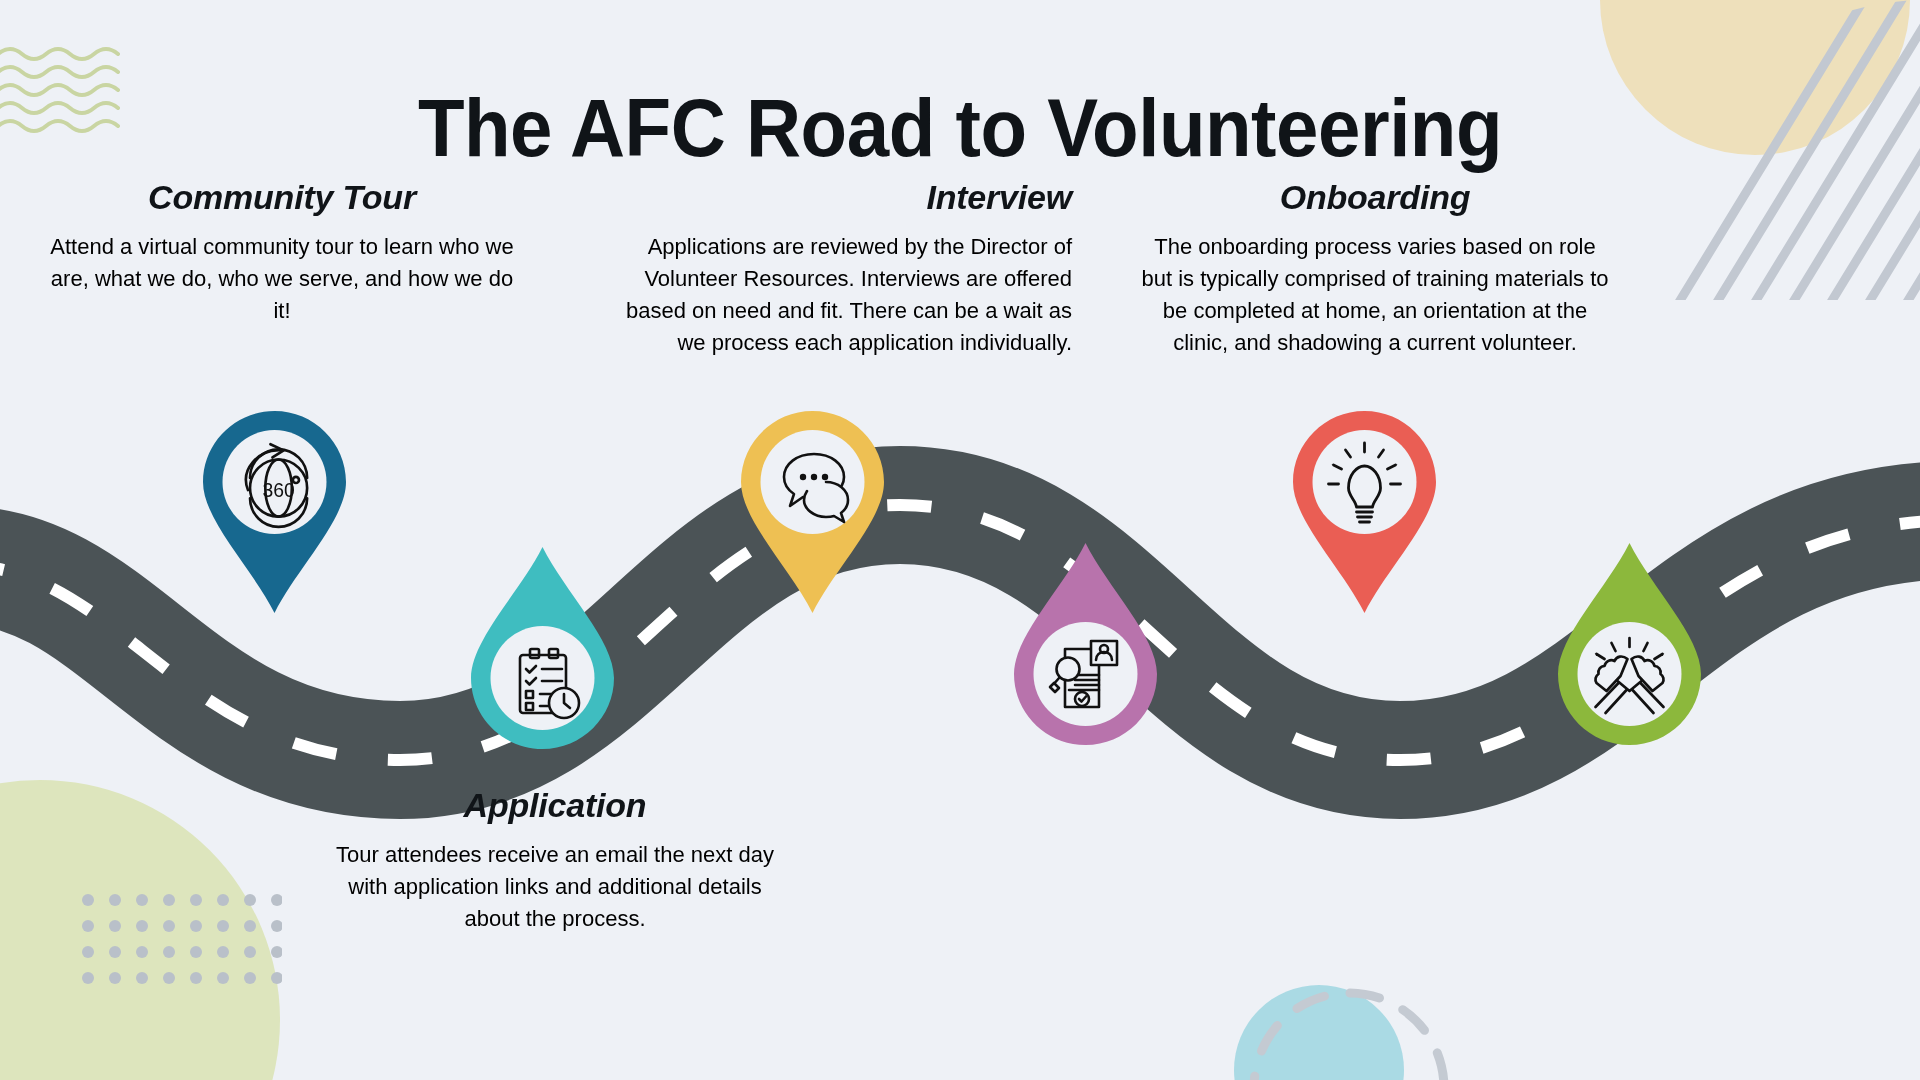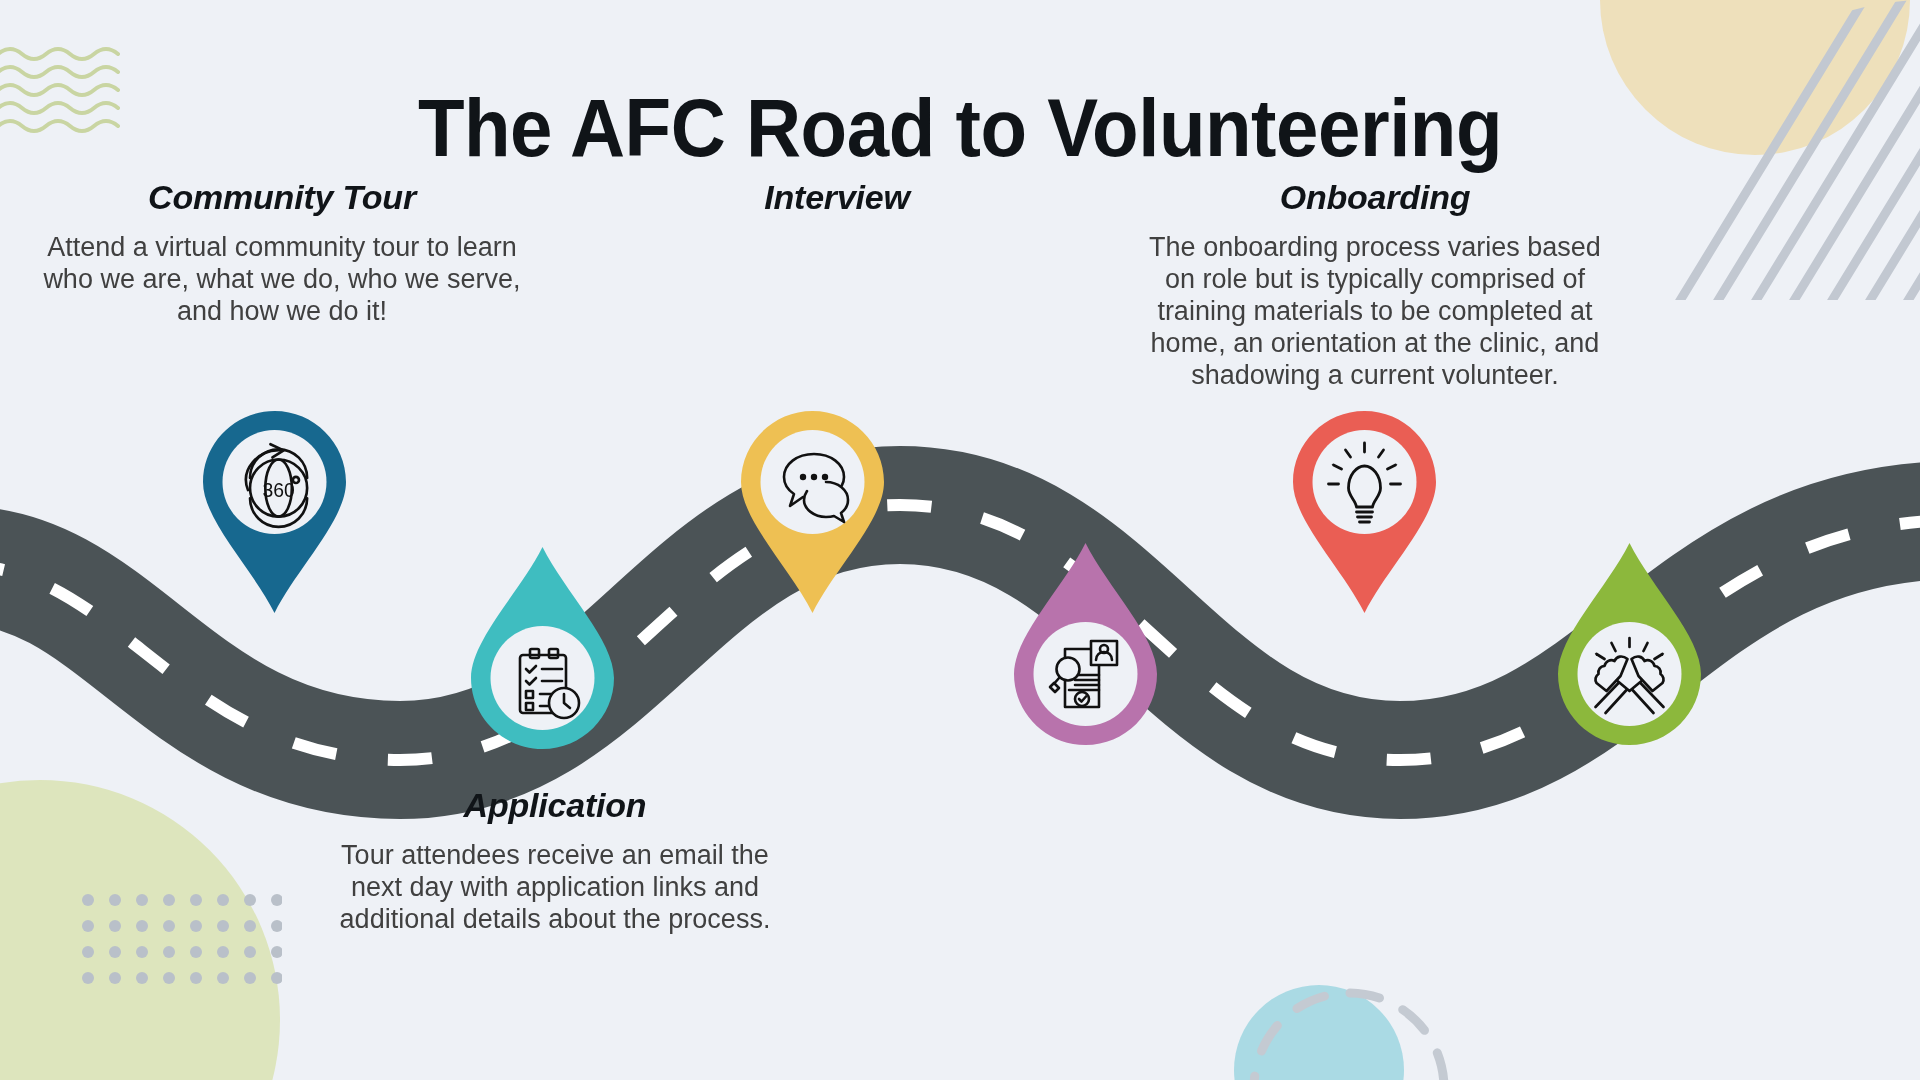--- a/index.html
+++ b/index.html
@@ -30,26 +30,26 @@
   .road-layer{position:absolute;left:0;top:0;width:1920px;height:1080px;z-index:2;}
 
   
   .step-text{position:absolute;text-align:center;z-index:6;}
   .step-title{
     font-size:34px;font-weight:700;line-height:1.15;margin:0 0 14px 0;
     letter-spacing:-0.2px;
     font-style:italic;
   }
   .step-body{
-    font-size:27px;line-height:32px;margin:0;font-weight:400;color:#404040;
+    font-size:22px;line-height:32px;margin:0;font-weight:400;color:#000000;
   }
 
   
   .t-tour      {left:42px;  top:178px; width:480px;}
-  .t-interview {left:602px; top:178px; width:470px;}
+  .t-interview {left:602px; top:178px; width:470px;text-align:right;}
   .t-onboard   {left:1140px;top:178px; width:470px;}
   
   .t-applic    {left:330px; top:786px; width:450px;}
   .t-screen    {left:830px; top:786px; width:500px;}
   .t-volunteer {left:1420px;top:786px; width:420px;}
 
   
   .pin{position:absolute;z-index:5;}
   .pin svg{display:block;overflow:visible;}
 </style>
@@ -266,20 +266,21 @@
 
   <h1 class="title">The  AFC Road to Volunteering</h1>
 
   <div class="step-text t-tour">
     <div class="step-title">Community Tour</div>
     <p class="step-body">Attend a virtual community tour to learn who we are, what we do, who we serve, and how we do it!</p>
   </div>
 
   <div class="step-text t-interview">
     <div class="step-title">Interview</div>
+    <p class="step-body">Applications are reviewed by the Director of Volunteer Resources. Interviews are offered based on need and fit. There can be a wait as we process each application individually.</p>
   </div>
 
   <div class="step-text t-applic">
     <div class="step-title">Application</div>
     <p class="step-body">Tour attendees receive an email the next day with application links and additional details about the process.</p>
   </div>
 
   <div class="step-text t-onboard">
     <div class="step-title">Onboarding</div>
     <p class="step-body">The onboarding process varies based on role but is typically comprised of training materials to be completed at home, an orientation at the clinic, and shadowing a current volunteer.</p>

